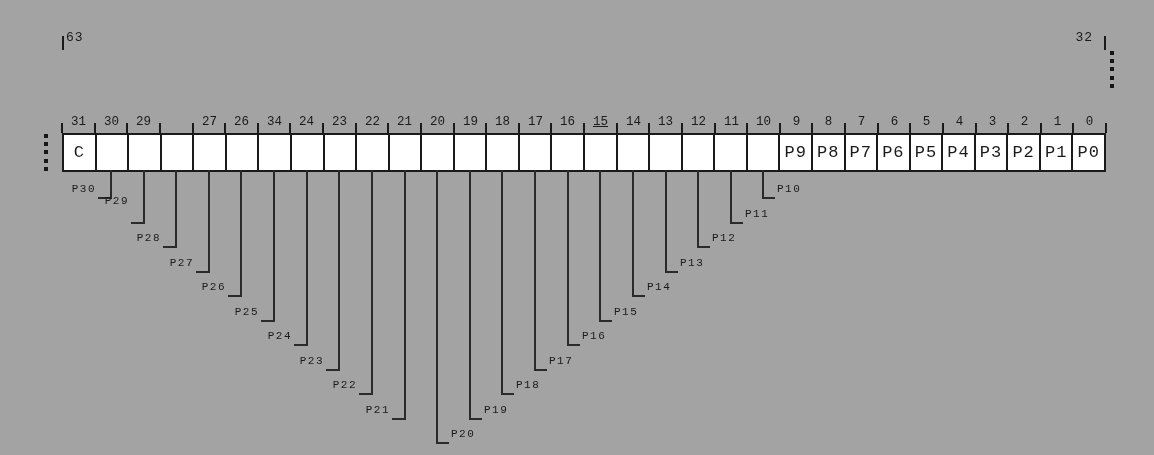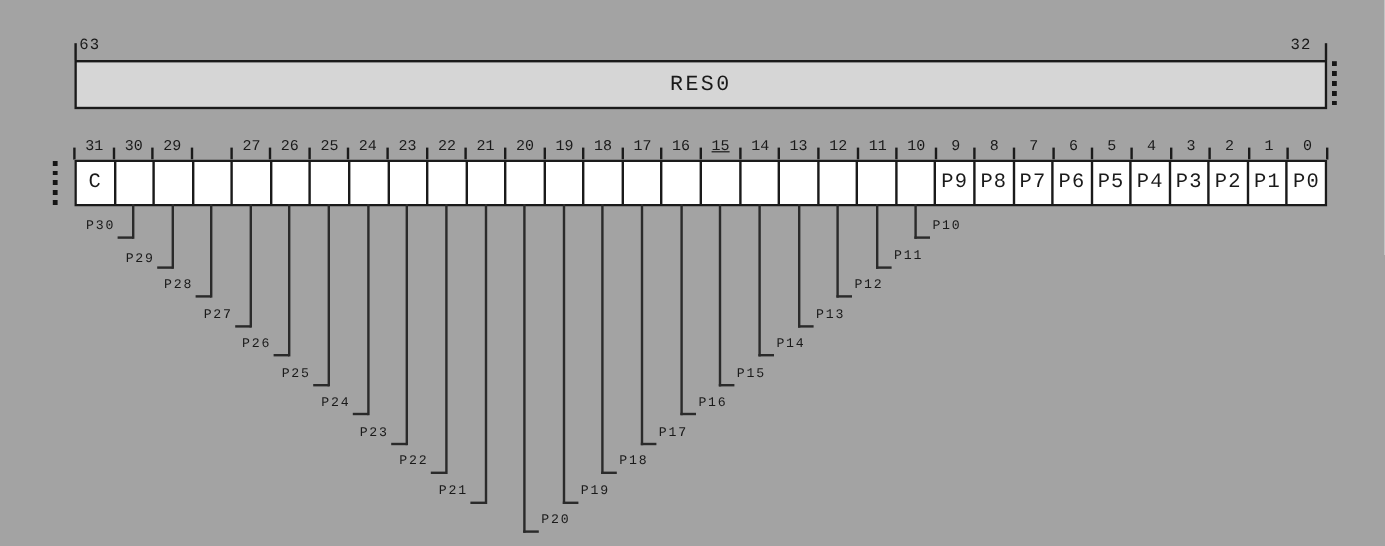--- a/index.html
+++ b/index.html
@@ -40,23 +40,20 @@
 </head>
 <body>
 
 <div class="stage">
 
   <span class="abs corner-num" style="left:66px; top:31px;">63</span>
   <span class="abs corner-num" style="right:61px; top:31px;">32</span>
   <div class="tick" style="left:62px; top:36px; height:14px;"></div>
   <div class="tick" style="left:1104px; top:36px; height:14px;"></div>
 
-  <div class="box-upper" id="upper-box" style="left: 62px; top: 50px; width: 1044px; height: 41px; background: rgb(214, 214, 214);">
-    <span class="field-label">RES0</span>
-  </div>
   <div class="dotted-v" style="left:1110px; top:51px; height:40px;"></div>
 
   <div class="dotted-v" style="left:44px; top:134px; height:38px;"></div>
   <div id="bit-number-row">
       <div class="tick" style="left: 61px; top: 123px; height: 10px;"></div>
       <div class="tick" style="left: 94px; top: 123px; height: 10px;"></div>
       <div class="tick" style="left: 126px; top: 123px; height: 10px;"></div>
       <div class="tick" style="left: 159px; top: 123px; height: 10px;"></div>
       <div class="tick" style="left: 192px; top: 123px; height: 10px;"></div>
       <div class="tick" style="left: 224px; top: 123px; height: 10px;"></div>
@@ -86,21 +83,21 @@
       <div class="tick" style="left: 1007px; top: 123px; height: 10px;"></div>
       <div class="tick" style="left: 1040px; top: 123px; height: 10px;"></div>
       <div class="tick" style="left: 1072px; top: 123px; height: 10px;"></div>
       <div class="tick" style="left: 1105px; top: 123px; height: 10px;"></div>
       <span class="bit-num" style="left: 62px; top: 116px; width: 33px;">31</span>
       <span class="bit-num" style="left: 95px; top: 116px; width: 33px;">30</span>
       <span class="bit-num" style="left: 127px; top: 116px; width: 33px;">29</span>
       <span class="bit-num" style="left: 160px; top: 116px; width: 33px; margin-top: 26px;">28</span>
       <span class="bit-num" style="left: 193px; top: 116px; width: 33px;">27</span>
       <span class="bit-num" style="left: 225px; top: 116px; width: 33px;">26</span>
-      <span class="bit-num" style="left: 258px; top: 116px; width: 33px;">25</span>
+      <span class="bit-num" style="left: 258px; top: 116px; width: 33px;">34</span>
       <span class="bit-num" style="left: 290px; top: 116px; width: 33px;">24</span>
       <span class="bit-num" style="left: 323px; top: 116px; width: 33px;">23</span>
       <span class="bit-num" style="left: 356px; top: 116px; width: 33px;">22</span>
       <span class="bit-num" style="left: 388px; top: 116px; width: 33px;">21</span>
       <span class="bit-num" style="left: 421px; top: 116px; width: 33px;">20</span>
       <span class="bit-num" style="left: 454px; top: 116px; width: 33px;">19</span>
       <span class="bit-num" style="left: 486px; top: 116px; width: 33px; text-align: center;">18</span>
       <span class="bit-num" style="left: 519px; top: 116px; width: 33px;">17</span>
       <span class="bit-num" style="left: 551px; top: 116px; width: 33px;">16</span>
       <span class="bit-num" style="left: 584px; top: 116px; width: 33px; text-decoration: underline;">15</span>
@@ -153,21 +150,21 @@
       <div class="cell">P2</div>
       <div class="cell">P1</div>
       <div class="cell">P0</div>
     </div>
   <div id="callout-layer">
       <div class="vline" style="left: 110px; top: 170px; height: 29px;"></div>
       <div class="hline" style="left: 98px; top: 197px; width: 13px;"></div>
       <span class="callout-label" style="top: 184px; right: 1058px;">P30</span>
       <div class="vline" style="left: 143px; top: 170px; height: 54px;"></div>
       <div class="hline" style="left: 131px; top: 222px; width: 13px;"></div>
-      <span class="callout-label" style="top: 211px; right: 1025px;">P29</span>
+      <span class="callout-label" style="top: 196px; right: 1025px;">P29</span>
       <div class="vline" style="left: 175px; top: 170px; height: 78px;"></div>
       <div class="hline" style="left: 163px; top: 246px; width: 13px;"></div>
       <span class="callout-label" style="top: 233px; right: 993px;">P28</span>
       <div class="vline" style="left: 208px; top: 170px; height: 103px;"></div>
       <div class="hline" style="left: 196px; top: 271px; width: 13px;"></div>
       <span class="callout-label" style="top: 258px; right: 960px;">P27</span>
       <div class="vline" style="left: 240px; top: 170px; height: 127px;"></div>
       <div class="hline" style="left: 228px; top: 295px; width: 13px;"></div>
       <span class="callout-label" style="top: 282px; right: 928px;">P26</span>
       <div class="vline" style="left: 273px; top: 170px; height: 152px;"></div>

